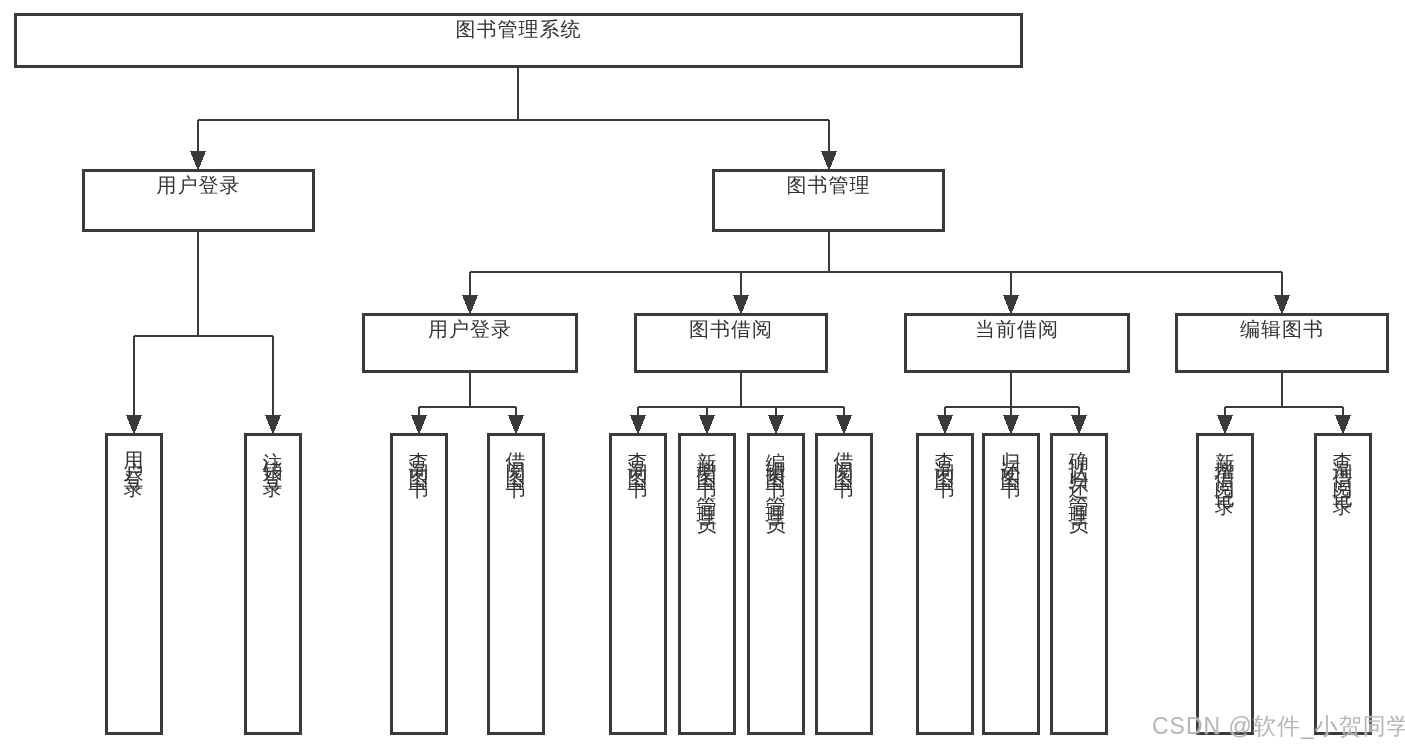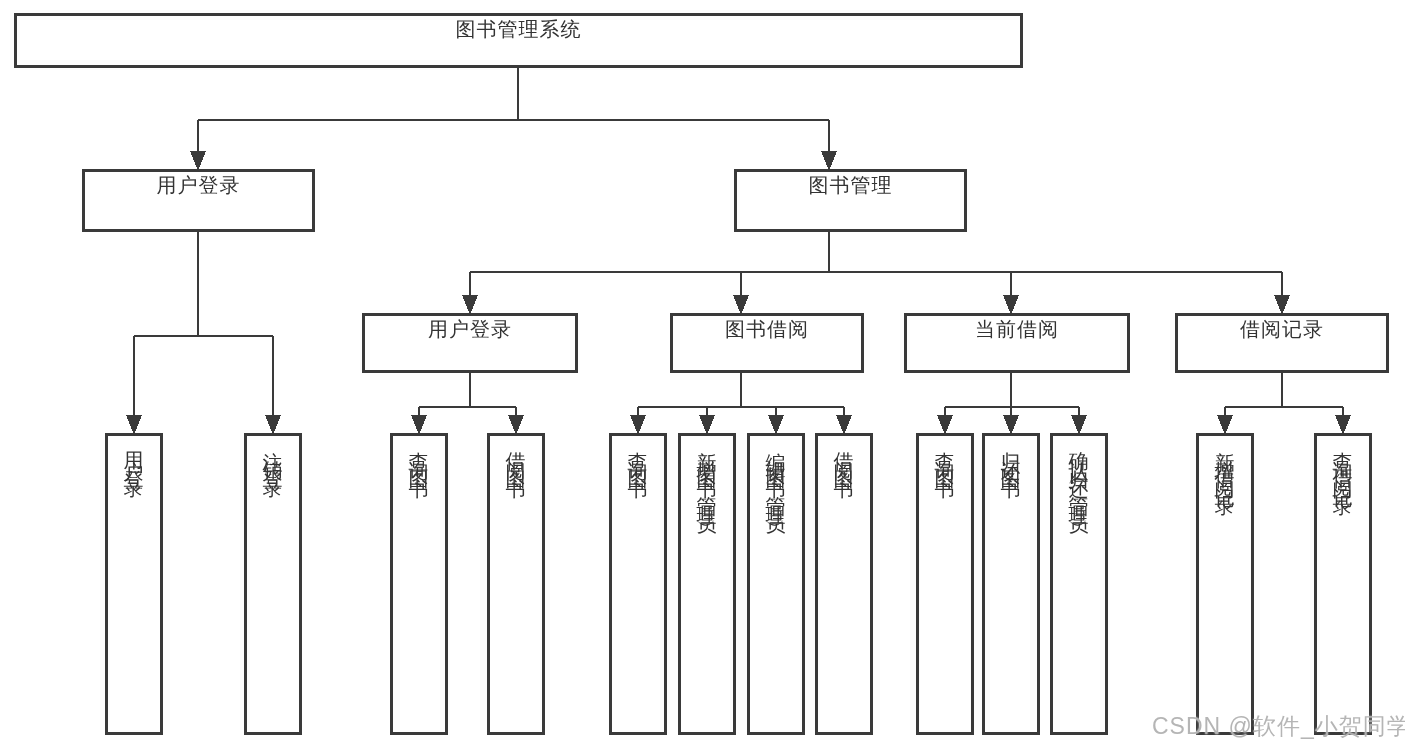--- a/index.html
+++ b/index.html
@@ -90,35 +90,35 @@
     </g>
   </svg>
 
   <div class="node h root">
     <span>图书管理系统</span>
   </div>
 
   <div class="node h lv2" style="left:82px;">
     <span>用户登录</span>
   </div>
-  <div class="node h lv2" style="left:734px;">
+  <div class="node h lv2" style="left:712px;">
     <span>图书管理</span>
   </div>
 
   <div class="node h lv3" style="left:362px;width:216px;">
     <span>用户登录</span>
   </div>
-  <div class="node h lv3" style="left:634px;width:194px;margin-left:36px;">
+  <div class="node h lv3" style="left:634px;width:194px;">
     <span>图书借阅</span>
   </div>
   <div class="node h lv3" style="left:904px;width:226px;">
     <span>当前借阅</span>
   </div>
   <div class="node h lv3" style="left:1175px;width:214px;">
-    <span>借阅记录</span>
+    <span>编辑图书</span>
   </div>
 
   <div class="node leaf" style="left:105px;">
     <span class="leaf-text">用户登录</span>
   </div>
   <div class="node leaf" style="left:244px;">
     <span class="leaf-text">注销登录</span>
   </div>
 
   <div class="node leaf" style="left:390px;">

